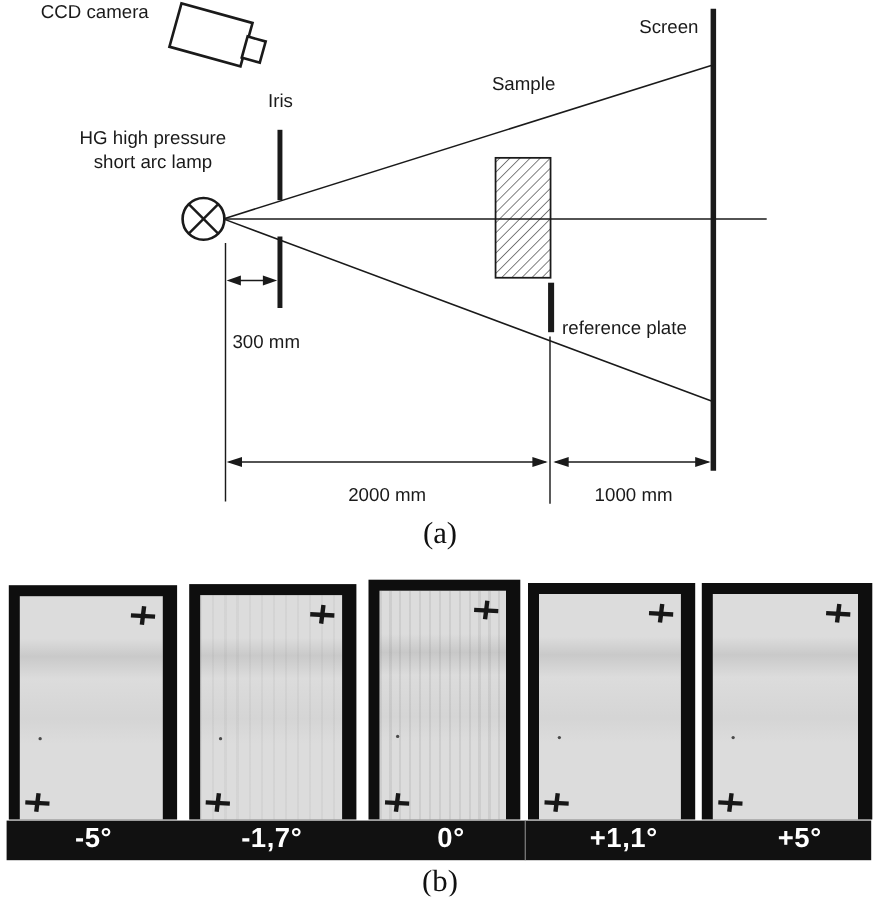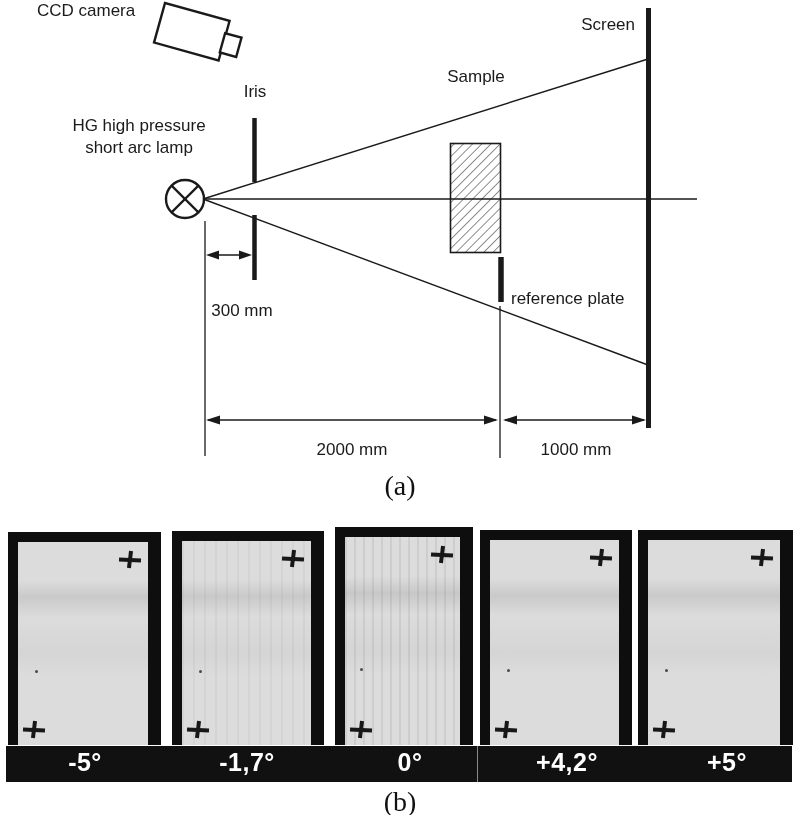--- a/index.html
+++ b/index.html
@@ -158,19 +158,19 @@
       <span class="cross tr"></span>
       <span class="cross bl"></span>
     </div>
   </div>
 
   <div class="band">
     <span class="divider"></span>
     <span class="angle a1">-5°</span>
     <span class="angle a2">-1,7°</span>
     <span class="angle a3">0°</span>
-    <span class="angle a4">+4,2°</span>
+    <span class="angle a4">+1,1°</span>
     <span class="angle a5">+5°</span>
   </div>
 
   <div class="cap cap-b">(b)</div>
 
 </div>
 
 </body></html>

